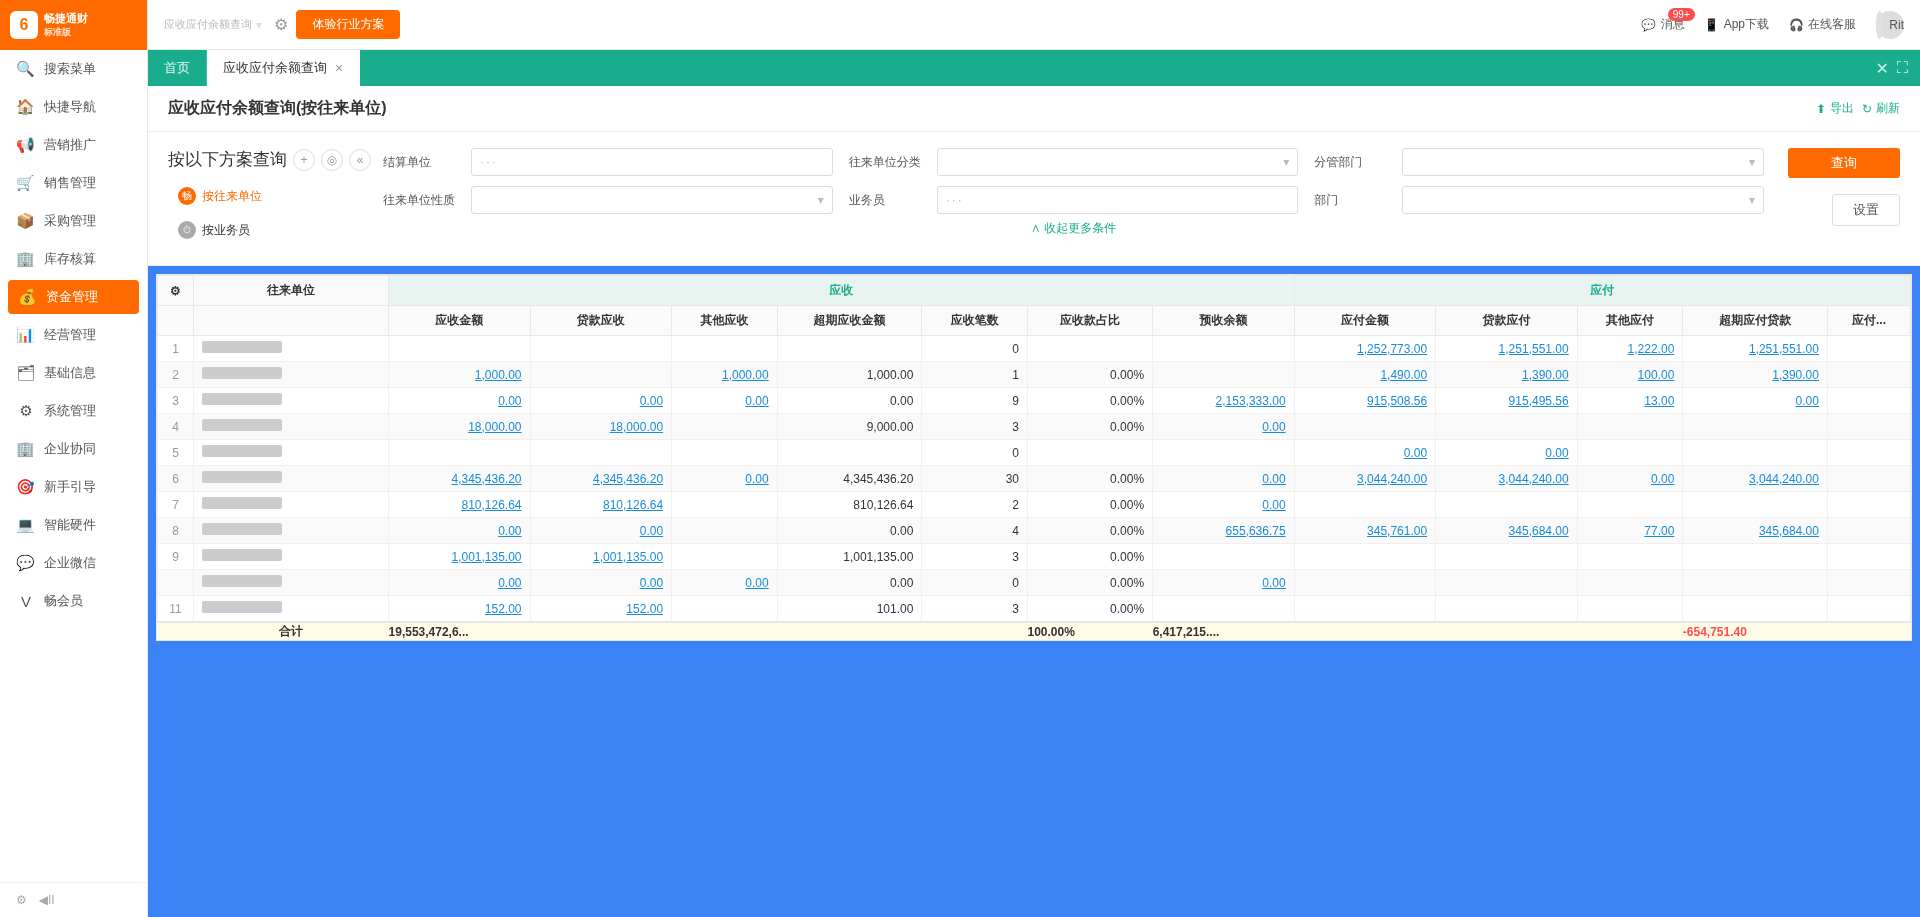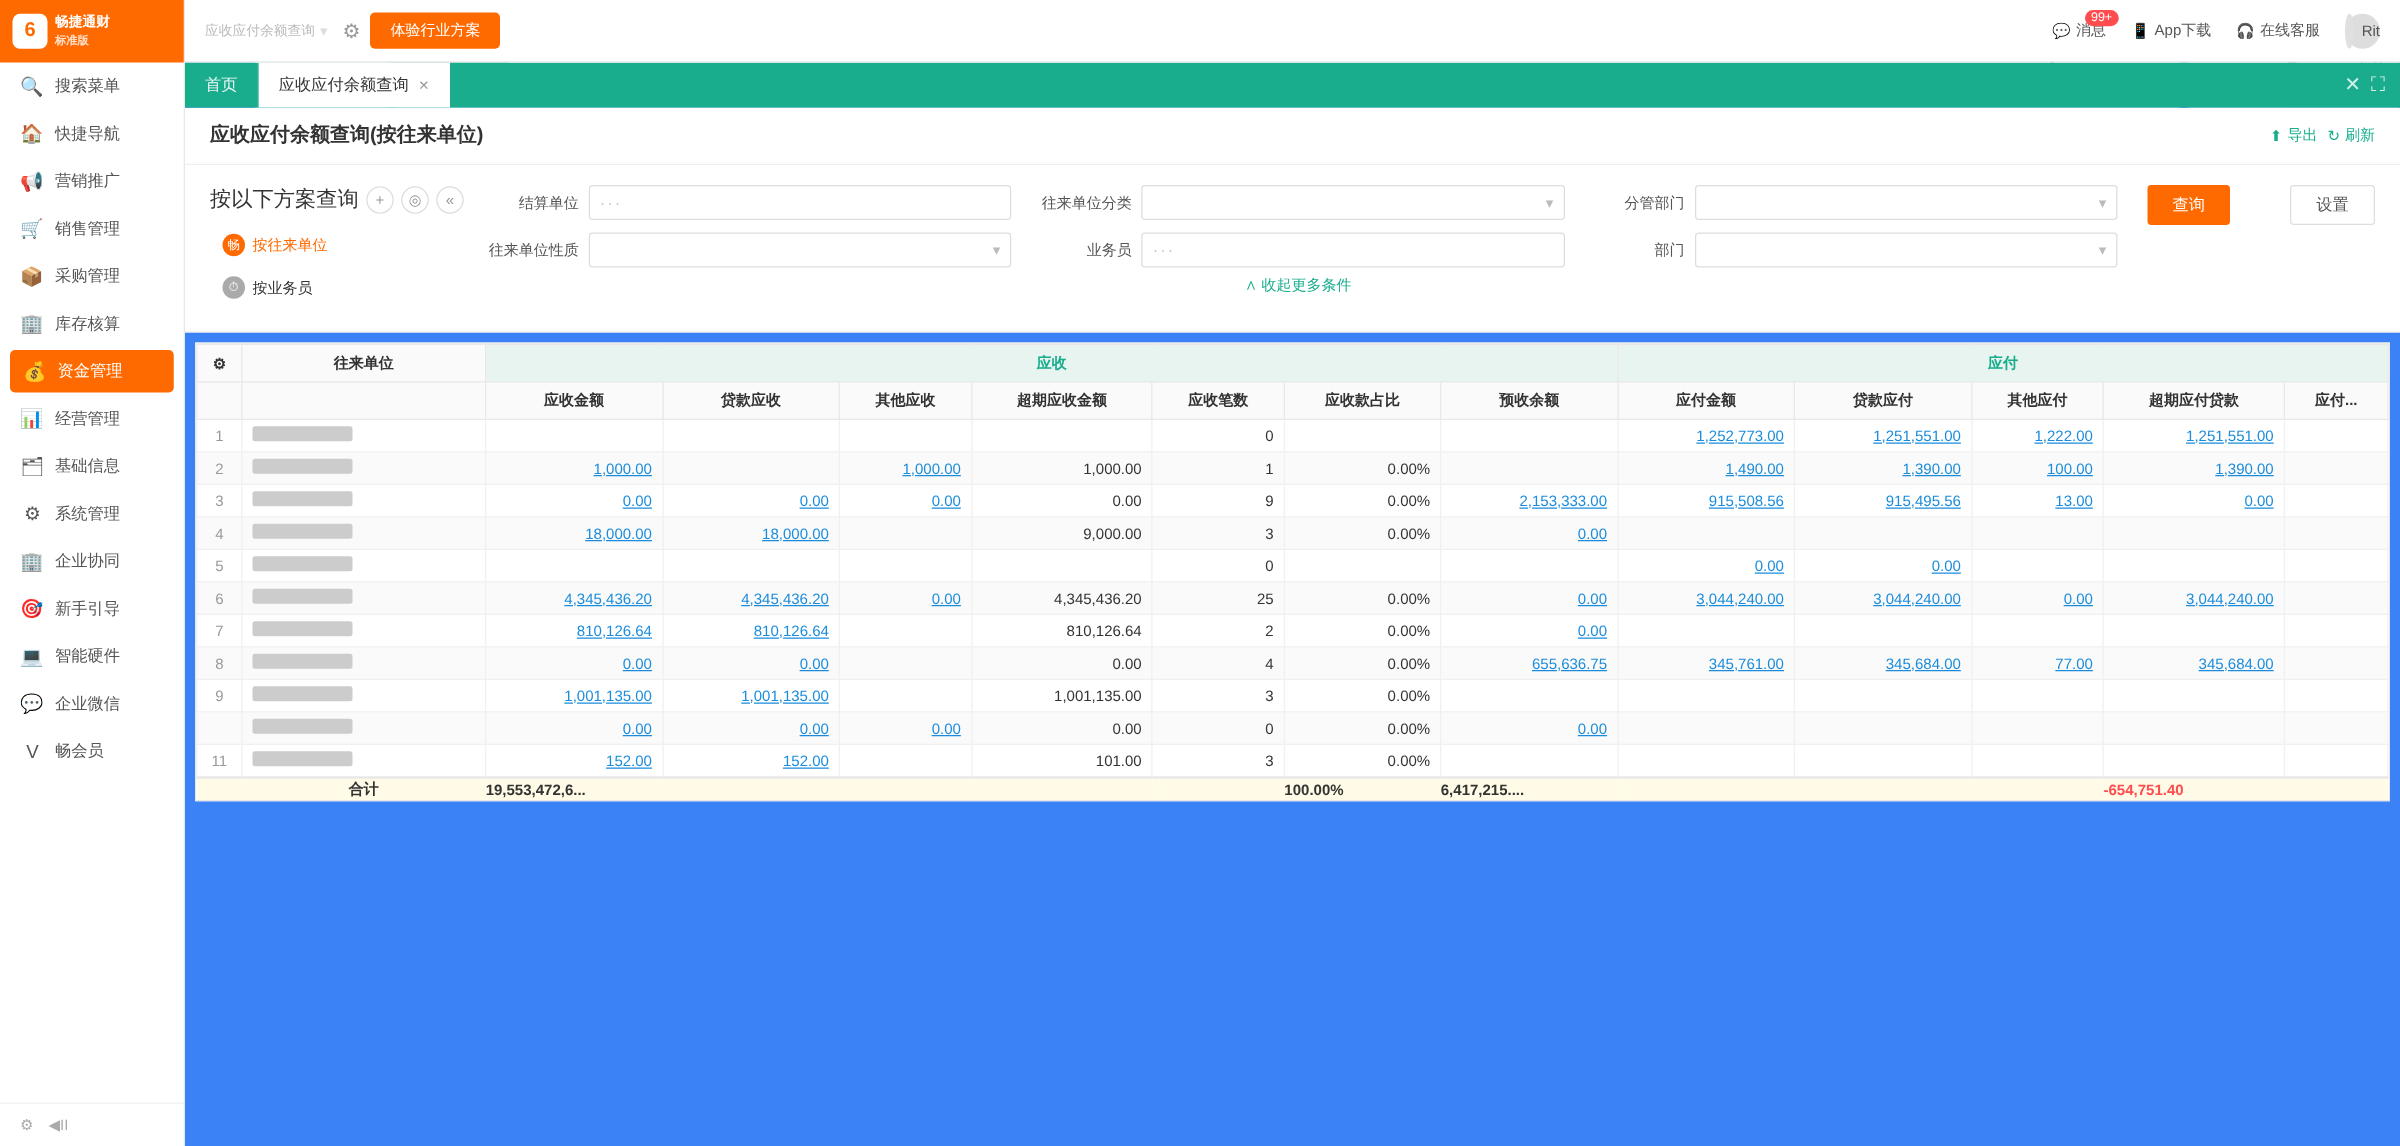--- a/index.html
+++ b/index.html
@@ -107,35 +107,35 @@
       display: flex; align-items: center; justify-content: center;
       font-size: 10px; color: #fff; flex-shrink: 0;
     }
     .scheme-icon.orange { background: #ff6a00; }
     .scheme-icon.gray { background: #aaa; }
 
     
     .filter-fields { flex: 1; }
     .filter-grid { display: grid; grid-template-columns: 1fr 1fr 1fr; gap: 10px 16px; }
     .filter-item { display: flex; align-items: center; gap: 8px; }
-    .filter-item label { width: 80px; text-align: right; color: #555; font-size: 12px; flex-shrink: 0; }
+    .filter-item label { width: 80px; color: #555; font-size: 12px; flex-shrink: 0; }
     .filter-input {
       flex: 1; height: 28px; border: 1px solid #ddd; border-radius: 3px;
       padding: 0 8px; font-size: 12px; color: #333;
       display: flex; align-items: center; justify-content: space-between;
       background: #fff;
     }
     .filter-input .dots { color: #bbb; letter-spacing: 2px; }
     .filter-input .arrow { color: #bbb; }
     .filter-collapse {
       text-align: center; padding: 6px; color: #1aad8d; cursor: pointer; font-size: 12px;
     }
 
     
-    .query-buttons { display: flex; flex-direction: row; gap: 4px; margin-left: 12px; }
+    .query-buttons { display: flex; flex-direction: column; gap: 16px; margin-left: 12px; }
     .btn-query {
       background: #ff6a00; color: #fff; border: none; border-radius: 3px;
       padding: 6px 20px; cursor: pointer; font-size: 13px;
     }
     .btn-set {
       background: #fff; color: #555; border: 1px solid #ddd; border-radius: 3px;
       padding: 6px 20px; cursor: pointer; font-size: 13px; margin-left: 44px;
     }
 
     
@@ -498,21 +498,21 @@
               <td class="td-link"></td>
               <td class="td-link"></td>
             </tr>
             <tr>
               <td class="row-num">6</td>
               <td><span style="display:inline-block;background:#ccc;border-radius:2px;width:80px;height:12px;"></span></td>
               <td class="td-link">4,345,436.20</td>
               <td class="td-link">4,345,436.20</td>
               <td class="td-link">0.00</td>
               <td class="td-num">4,345,436.20</td>
-              <td class="td-num">25</td>
+              <td class="td-num">30</td>
               <td class="td-num">0.00%</td>
               <td class="td-link">0.00</td>
               <td class="td-link">3,044,240.00</td>
               <td class="td-link">3,044,240.00</td>
               <td class="td-link">0.00</td>
               <td class="td-link">3,044,240.00</td>
               <td class="td-link"></td>
             </tr>
             <tr>
               <td class="row-num">7</td>

